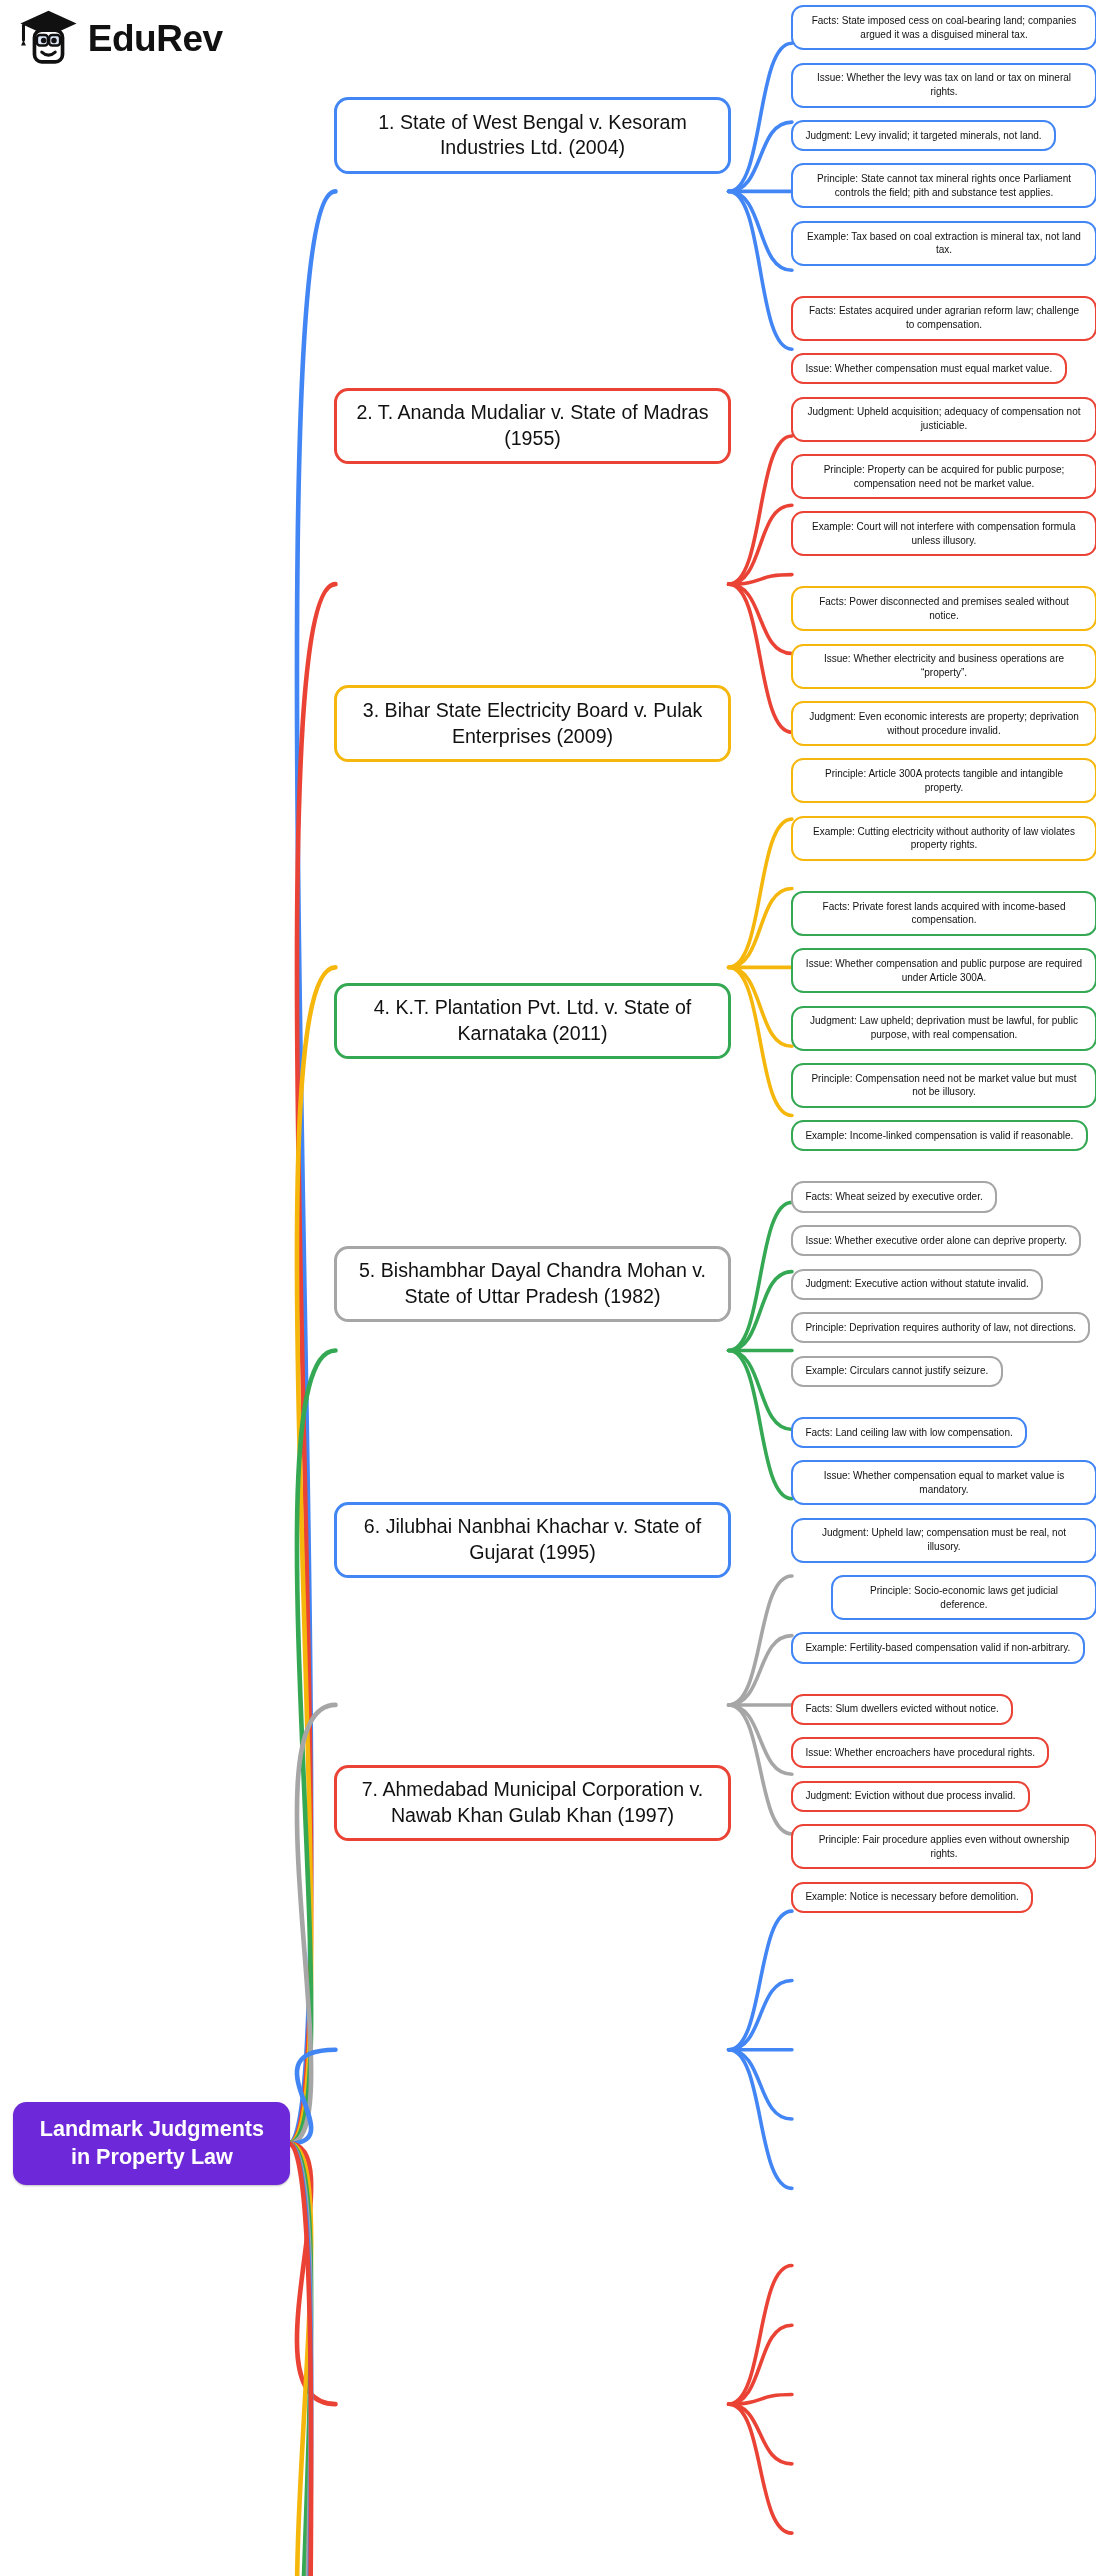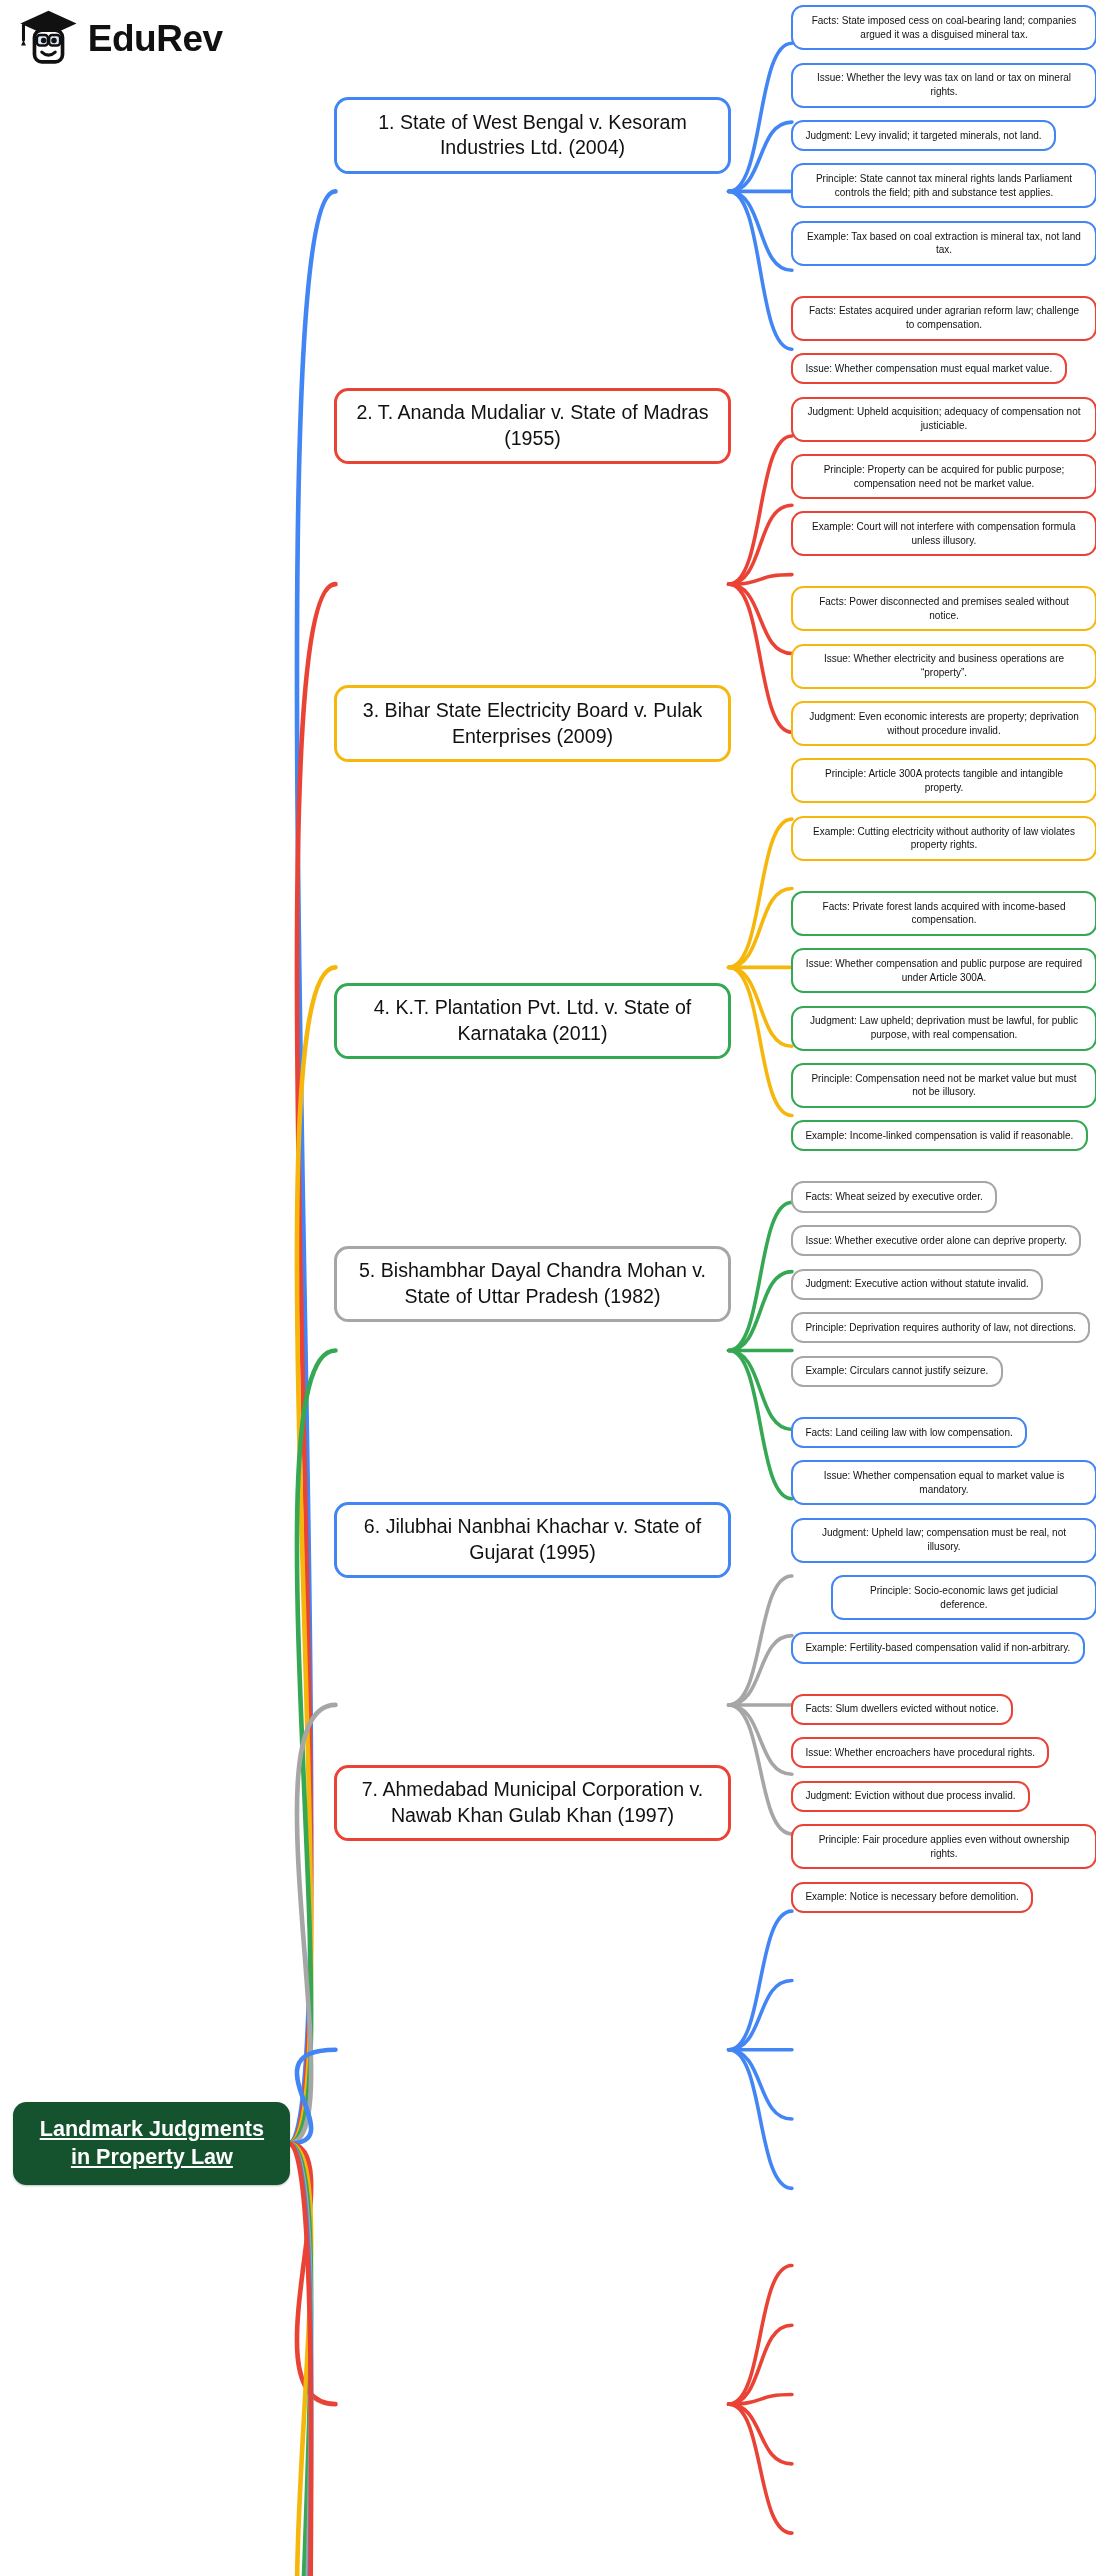--- a/index.html
+++ b/index.html
@@ -187,30 +187,30 @@
       <rect x="31" y="46" width="18" height="17" rx="5" fill="#dce6f7" stroke="#111" stroke-width="4"></rect>
       <rect x="51" y="46" width="18" height="17" rx="5" fill="#dce6f7" stroke="#111" stroke-width="4"></rect>
       <circle cx="42" cy="55" r="4.5" fill="#111"></circle>
       <circle cx="59" cy="55" r="4.5" fill="#111"></circle>
       <path d="M39 74 Q50 84 61 74" stroke="#111" stroke-width="5" fill="none" stroke-linecap="round"></path>
     </svg>
   </span>
   <span class="logo-text">EduRev</span>
 </div>
 
-<div class="root-node" id="rootNode" style="background: #14532d; color: rgb(255, 255, 255); top: 2102px; text-decoration: underline;">Landmark Judgments in Property Law</div>
+<div class="root-node" id="rootNode" style="background: #6d28d9; color: rgb(255, 255, 255); top: 2102px;">Landmark Judgments in Property Law</div>
 
 <div id="rows">
     <div class="case-row">
       <div class="case-title" style="border-color: rgb(66, 133, 244);">1. State of West Bengal v. Kesoram Industries Ltd. (2004)</div>
       <div class="leaf-stack">
         <div class="leaf" style="border-color: rgb(66, 133, 244);">Facts: State imposed cess on coal-bearing land; companies argued it was a disguised mineral tax.</div>
         <div class="leaf" style="border-color: rgb(66, 133, 244);">Issue: Whether the levy was tax on land or tax on mineral rights.</div>
         <div class="leaf" style="border-color: rgb(66, 133, 244);">Judgment: Levy invalid; it targeted minerals, not land.</div>
-        <div class="leaf" style="border-color: rgb(66, 133, 244);">Principle: State cannot tax mineral rights lands Parliament controls the field; pith and substance test applies.</div>
+        <div class="leaf" style="border-color: rgb(66, 133, 244);">Principle: State cannot tax mineral rights once Parliament controls the field; pith and substance test applies.</div>
         <div class="leaf" style="border-color: rgb(66, 133, 244);">Example: Tax based on coal extraction is mineral tax, not land tax.</div>
       </div>
     </div>
     <div class="case-row">
       <div class="case-title" style="border-color: rgb(234, 67, 53);">2. T. Ananda Mudaliar v. State of Madras (1955)</div>
       <div class="leaf-stack">
         <div class="leaf" style="border-color: rgb(234, 67, 53);">Facts: Estates acquired under agrarian reform law; challenge to compensation.</div>
         <div class="leaf" style="border-color: rgb(234, 67, 53);">Issue: Whether compensation must equal market value.</div>
         <div class="leaf" style="border-color: rgb(234, 67, 53);">Judgment: Upheld acquisition; adequacy of compensation not justiciable.</div>
         <div class="leaf" style="border-color: rgb(234, 67, 53);">Principle: Property can be acquired for public purpose; compensation need not be market value.</div>

